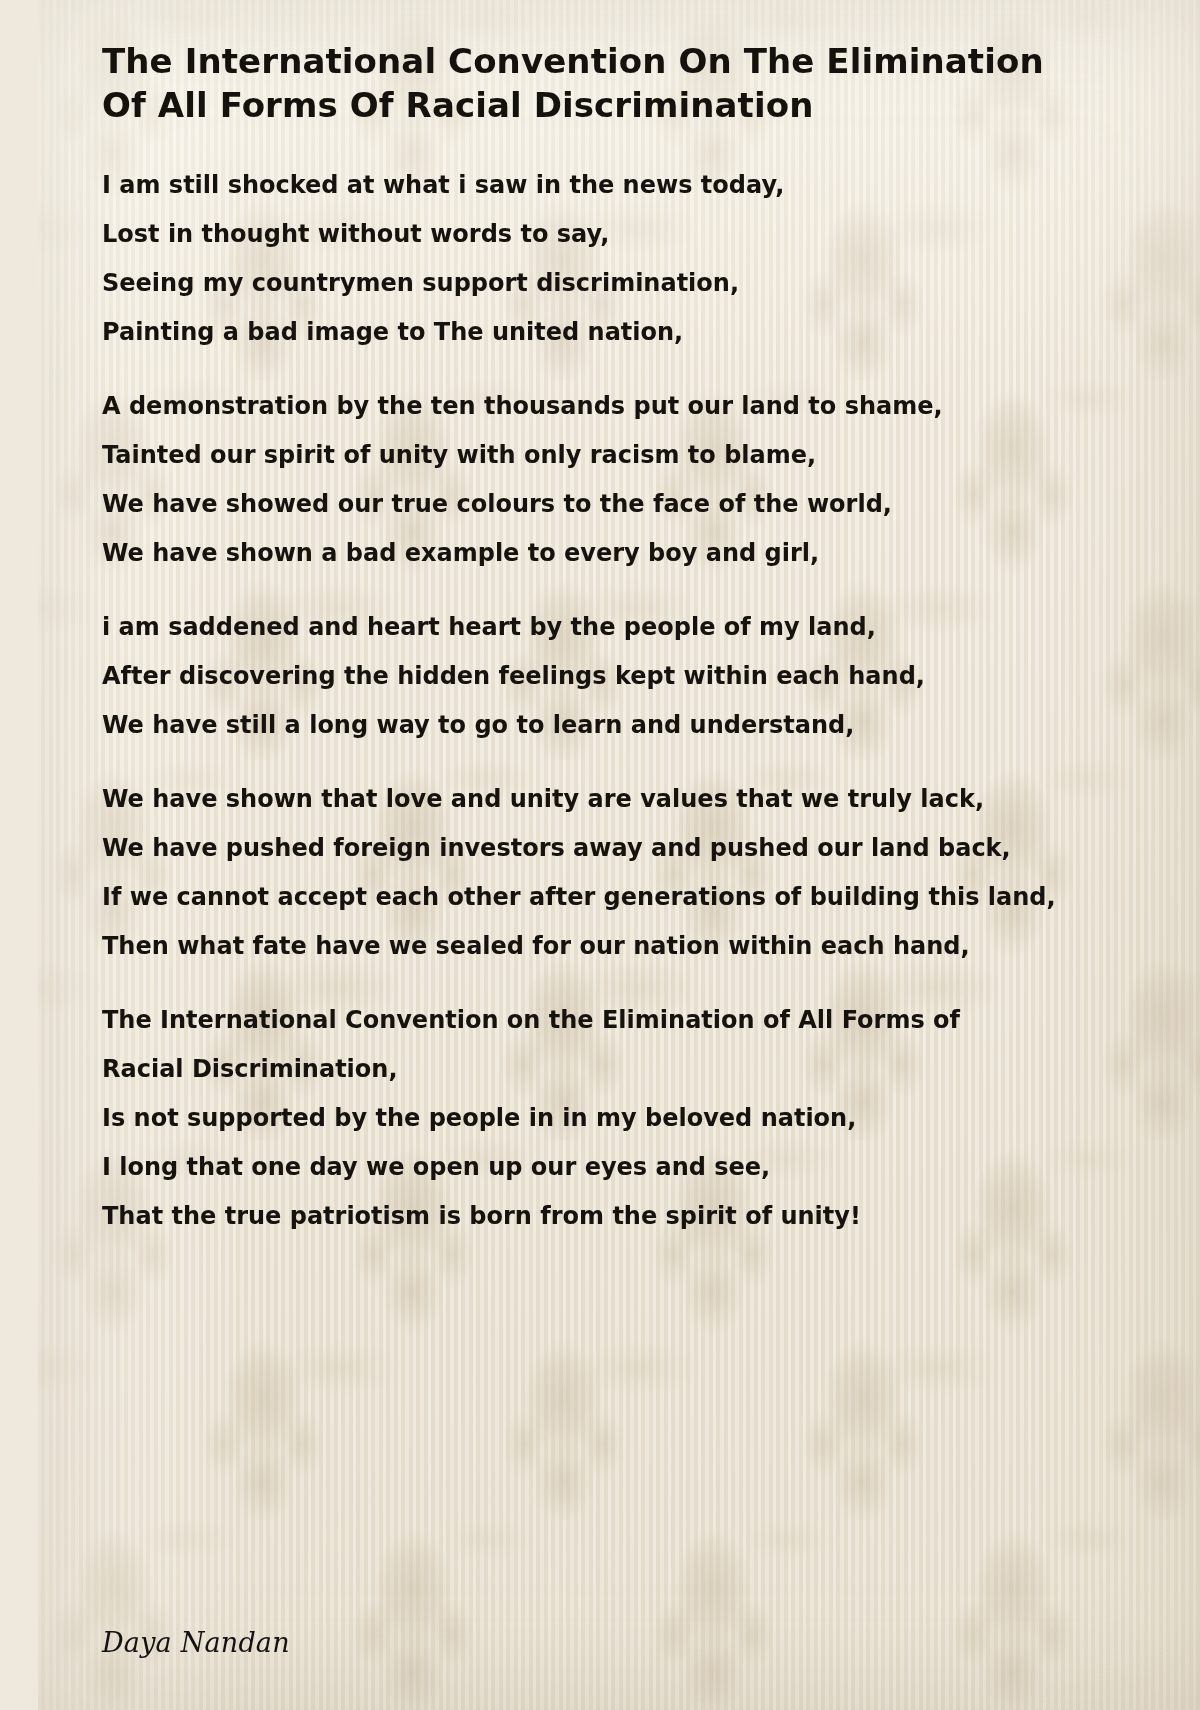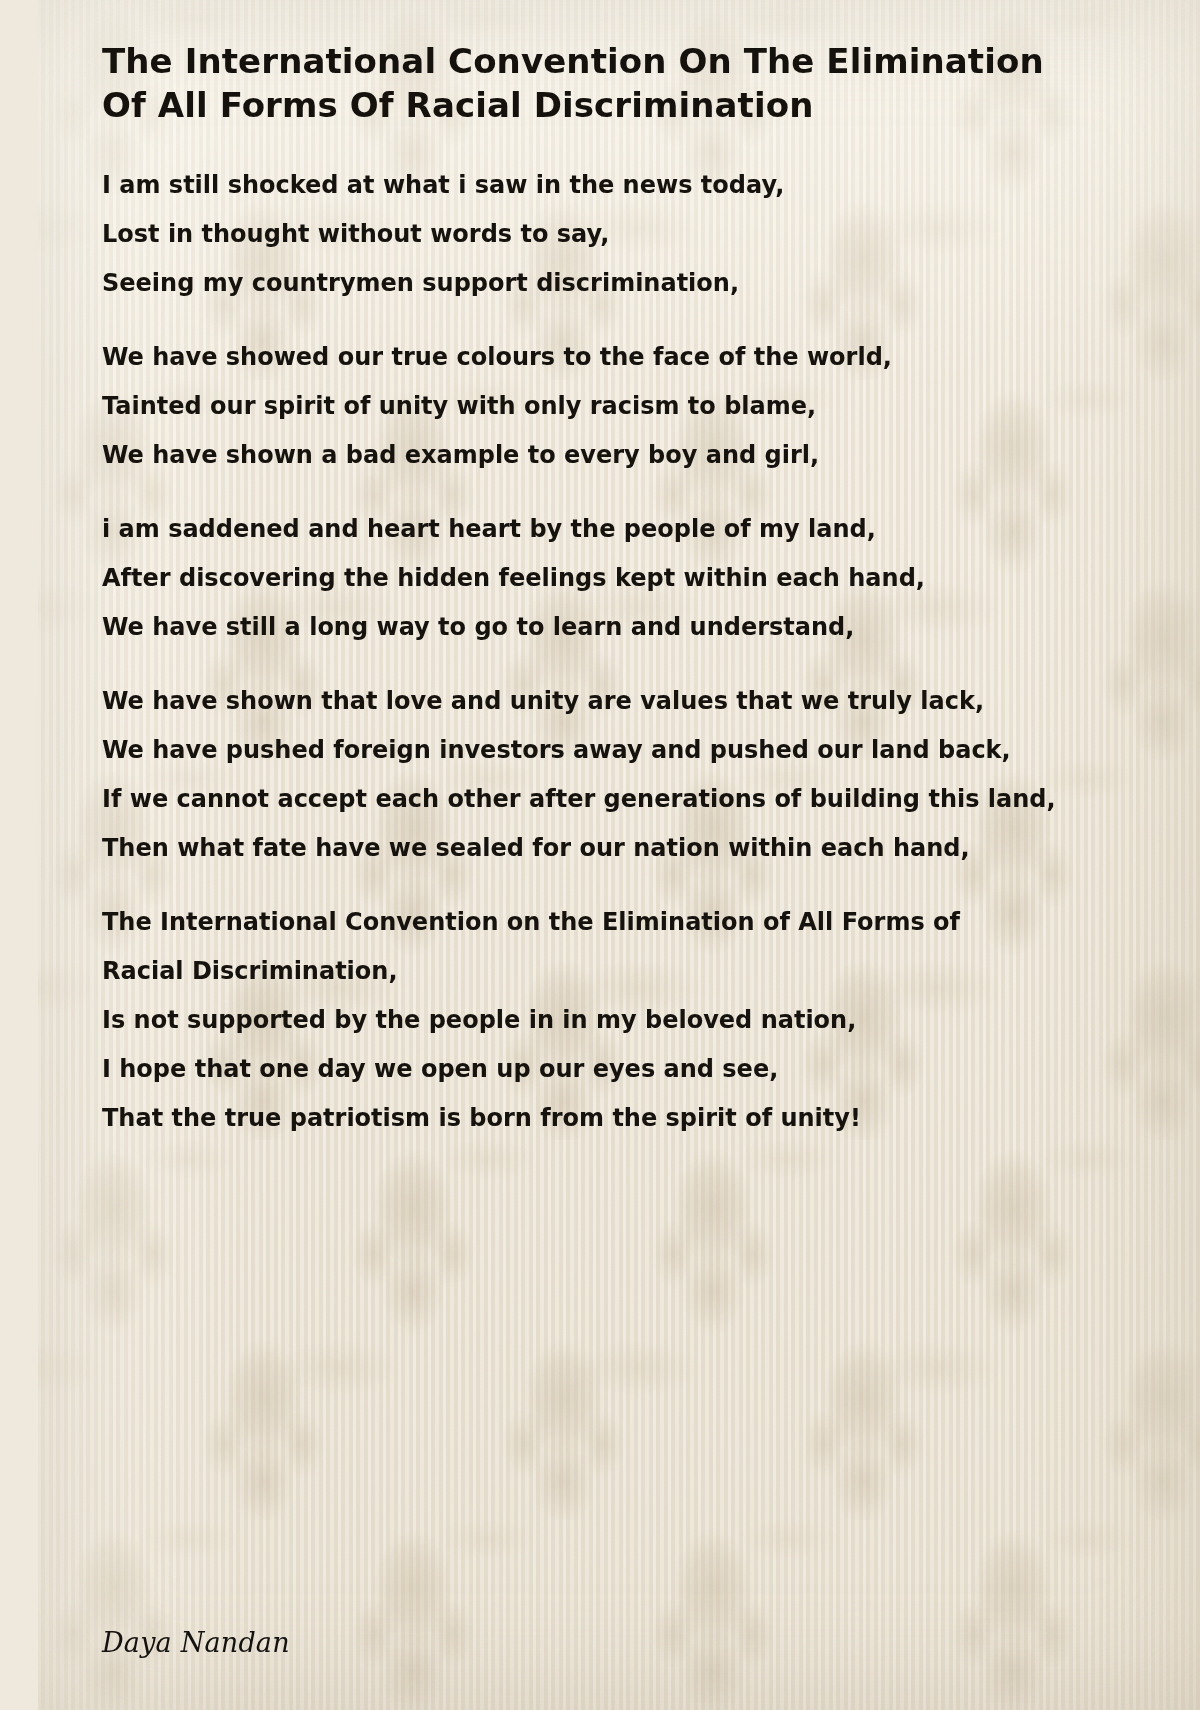--- a/index.html
+++ b/index.html
@@ -134,46 +134,48 @@
   <div class="content">
 
     <h1 class="poem-title">The International Convention On The Elimination Of All Forms Of Racial Discrimination</h1>
 
     <div class="stanzas">
 
       <div class="stanza">
         <p class="line">I am still shocked at what i saw in the news today,</p>
         <p class="line">Lost in thought without words to say,</p>
         <p class="line">Seeing my countrymen support discrimination,</p>
+        <p class="line">Painting a bad image to The united nation,</p>
       </div>
 
       <div class="stanza">
+        <p class="line">A demonstration by the ten thousands put our land to shame,</p>
+        <p class="line">Tainted our spirit of unity with only racism to blame,</p>
         <p class="line">We have showed our true colours to the face of the world,</p>
-        <p class="line">Tainted our spirit of unity with only racism to blame,</p>
         <p class="line">We have shown a bad example to every boy and girl,</p>
       </div>
 
       <div class="stanza">
         <p class="line">i am saddened and heart heart by the people of my land,</p>
         <p class="line">After discovering the hidden feelings kept within each hand,</p>
         <p class="line">We have still a long way to go to learn and understand,</p>
       </div>
 
       <div class="stanza">
         <p class="line">We have shown that love and unity are values that we truly lack,</p>
         <p class="line">We have pushed foreign investors away and pushed our land back,</p>
         <p class="line">If we cannot accept each other after generations of building this land,</p>
         <p class="line">Then what fate have we sealed for our nation within each hand,</p>
       </div>
 
       <div class="stanza last">
         <p class="line">The International Convention on the Elimination of All Forms of</p>
         <p class="line">Racial Discrimination,</p>
         <p class="line">Is not supported by the people in in my beloved nation,</p>
-        <p class="line">I hope that one day we open up our eyes and see,</p>
+        <p class="line">I long that one day we open up our eyes and see,</p>
         <p class="line">That the true patriotism is born from the spirit of unity!</p>
       </div>
 
     </div>
   </div>
 
   <div class="author">Daya Nandan</div>
 
 </div>
 

